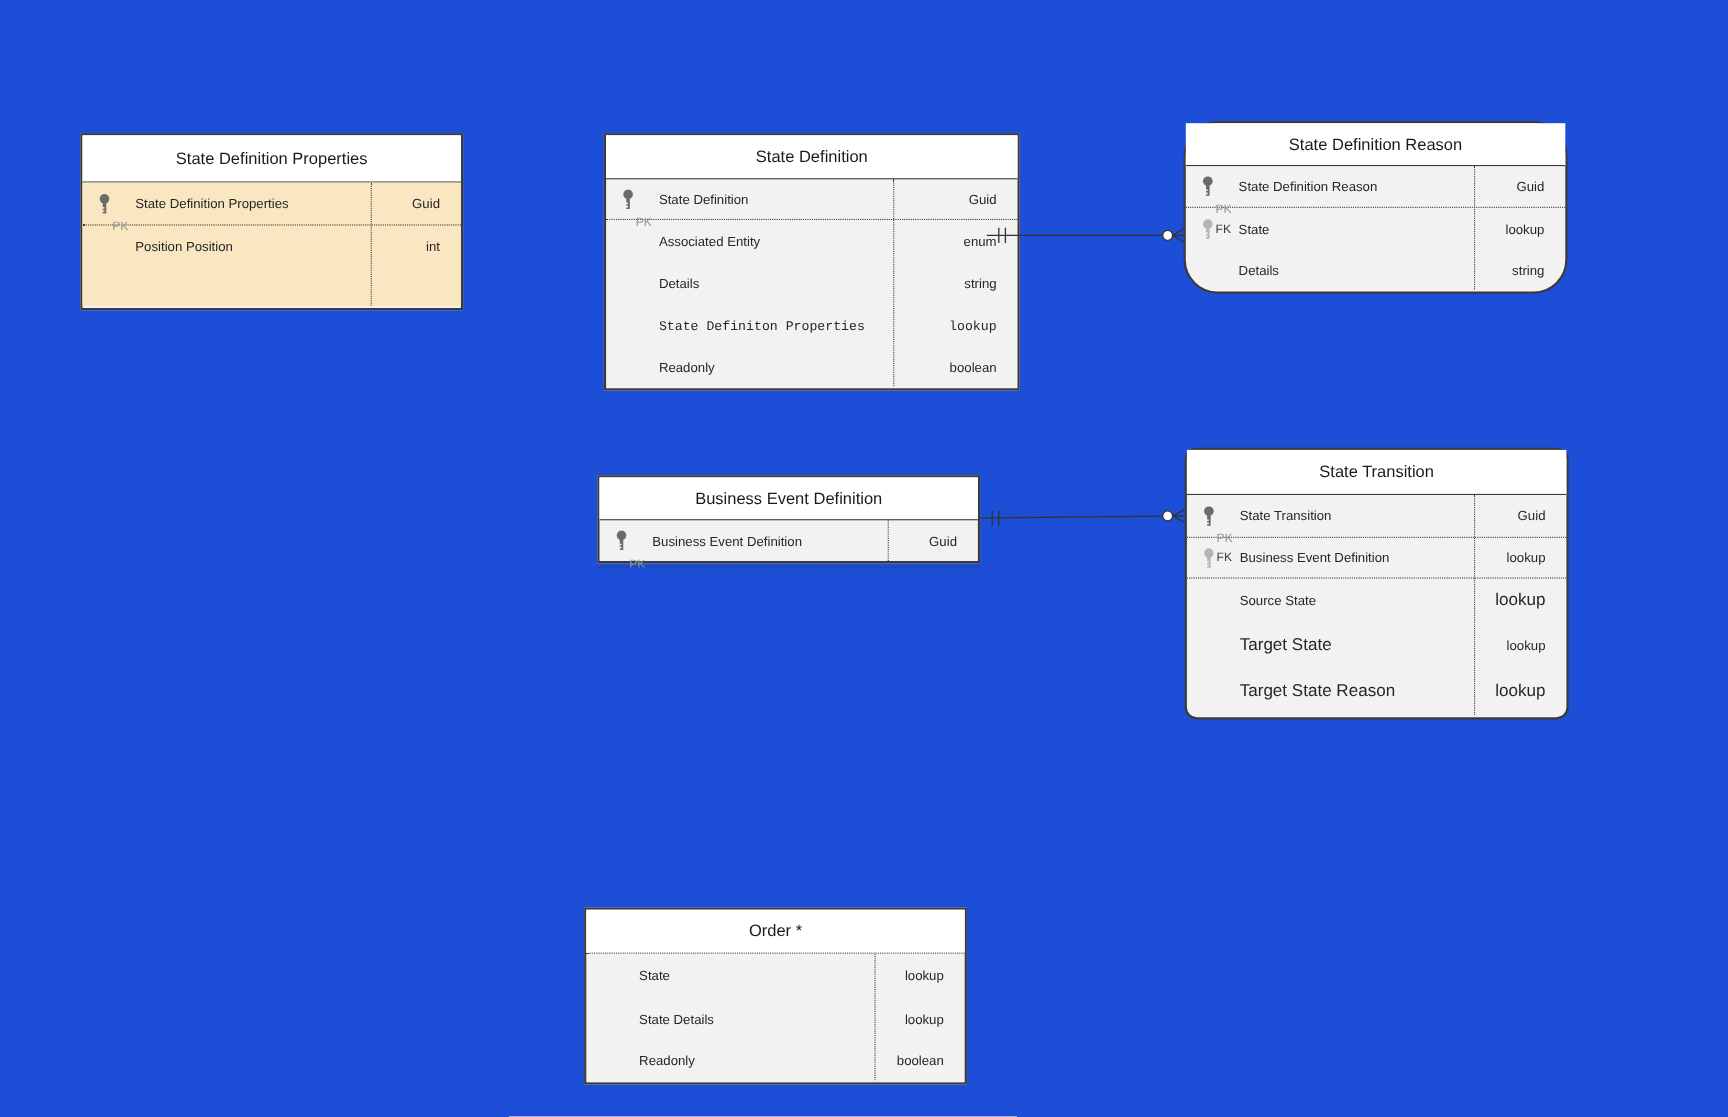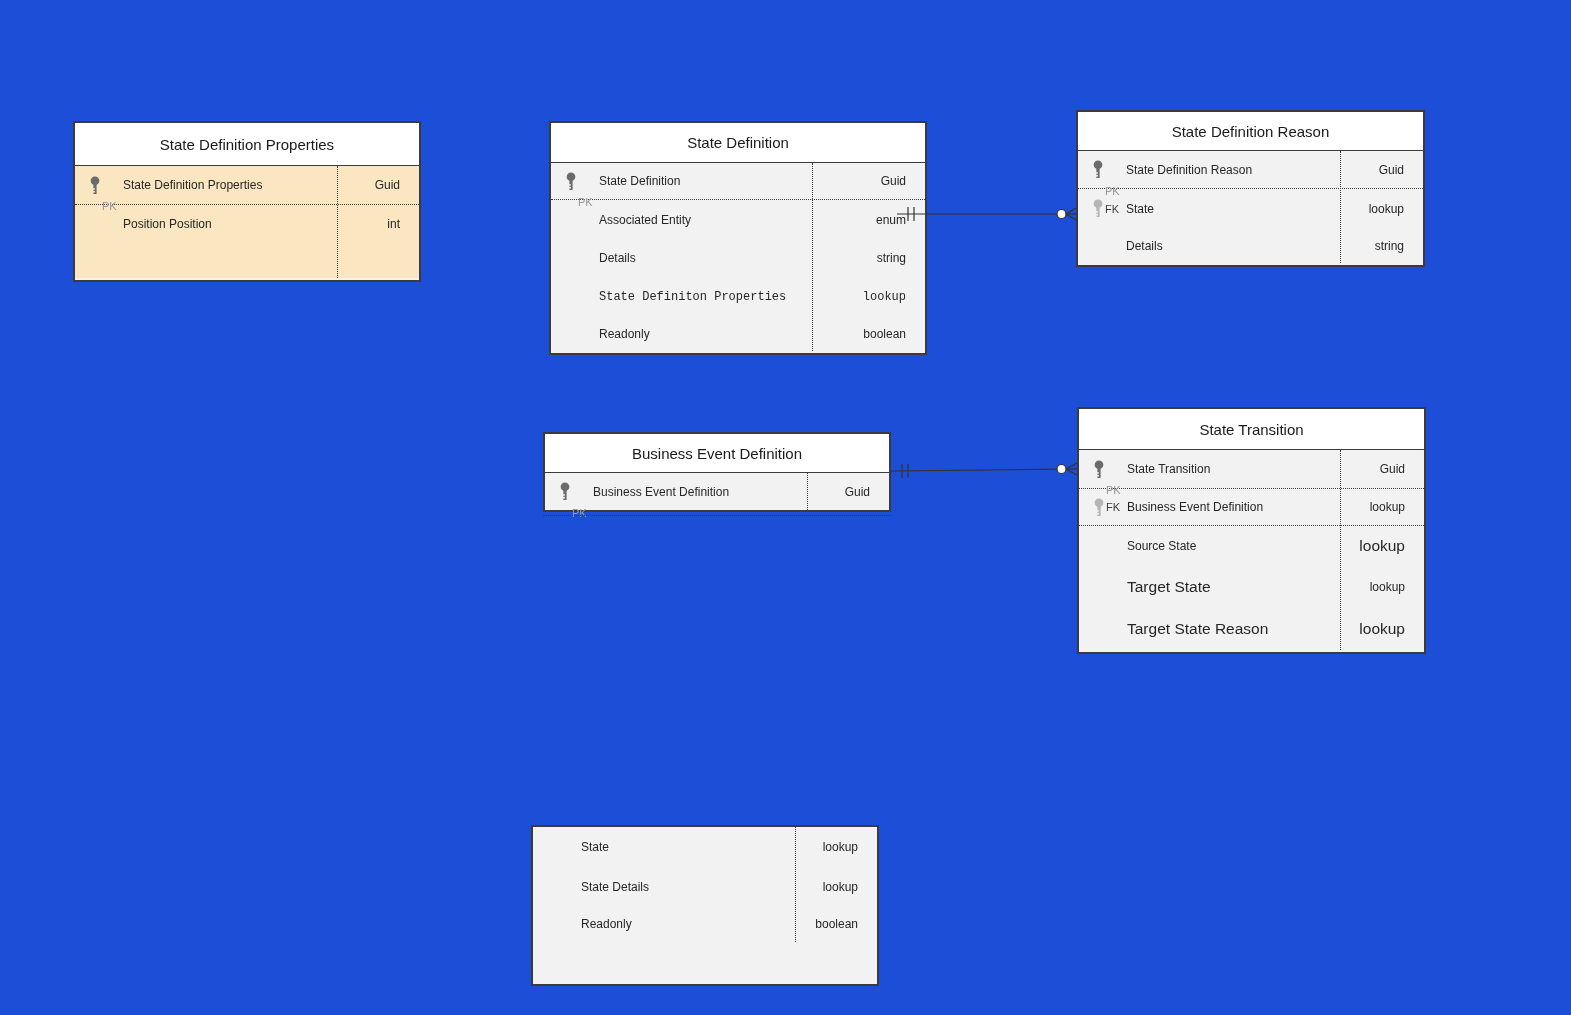--- a/index.html
+++ b/index.html
@@ -98,21 +98,21 @@
         <span class="ename">State Definiton Properties</span>
         <span class="etype" style="left:261px;">lookup</span>
       </div>
       <div class="erow noicon" style="height:35px;">
         <span class="ename">Readonly</span>
         <span class="etype" style="left:261px;">boolean</span>
       </div>
     </div>
   </div>
 
-  <div class="etable" style="left:1076px; top:110px; width:349px; height:157px;">
+  <div class="etable" style="left:1076px; top:110px; width:349px; height:157px;border-radius:31px;">
     <div class="ehead" style="height:39px;">State Definition Reason</div>
     <div class="ebody" style="height:112px;">
       <div class="coldiv" style="left:262px;"></div>
       <div class="erow sep" style="height:38px;">
         <span class="keycell">
           <svg viewBox="0 0 12 20">
             <g fill="#6b6b6b">
                 <circle cx="6" cy="5" r="4.6"></circle>
             <path d="M4.3 8.5 L7.7 8.5 L7.7 19 L4.3 19 L4.3 17.4 L5.9 17.4 L5.9 15.9 L4.3 15.9 L4.3 14.4 L5.9 14.4 L5.9 12.9 L4.3 12.9 Z"></path>
               </g>
@@ -156,21 +156,21 @@
           </svg>
           <span class="badge pk">PK</span>
         </span>
         <span class="ename">Business Event Definition</span>
         <span class="etype" style="left:262px;">Guid</span>
       </div>
     </div>
   </div>
   <div class="under-dotted" style="left:543px; top:514.5px; width:348px;"></div>
 
-  <div class="etable" style="left:1077px; top:407px; width:349px; height:247px;">
+  <div class="etable" style="left:1077px; top:407px; width:349px; height:247px;border-radius:11px;">
     <div class="ehead" style="height:41px;">State Transition</div>
     <div class="ebody" style="height:200px;">
       <div class="coldiv" style="left:261px;"></div>
       <div class="erow sep" style="height:39px;">
         <span class="keycell">
           <svg viewBox="0 0 12 20">
             <g fill="#6b6b6b">
                 <circle cx="6" cy="5" r="4.6"></circle>
             <path d="M4.3 8.5 L7.7 8.5 L7.7 19 L4.3 19 L4.3 17.4 L5.9 17.4 L5.9 15.9 L4.3 15.9 L4.3 14.4 L5.9 14.4 L5.9 12.9 L4.3 12.9 Z"></path>
               </g>
@@ -202,20 +202,21 @@
         <span class="etype" style="left:261px;">lookup</span>
       </div>
       <div class="erow noicon" style="height:42px;">
         <span class="ename big">Target State Reason</span>
         <span class="etype big" style="left:261px;">lookup</span>
       </div>
     </div>
   </div>
 
   <div class="etable dot-head" style="left:531px; top:825px; width:348px; height:161px;">
+    <div class="ehead" style="height:40px;">Order *</div>
     <div class="ebody" style="height:115px;">
       <div class="coldiv" style="left:262px;"></div>
       <div class="erow noicon" style="height:40px;">
         <span class="ename">State</span>
         <span class="etype" style="left:262px;">lookup</span>
       </div>
       <div class="erow noicon" style="height:39px;">
         <span class="ename">State Details</span>
         <span class="etype" style="left:262px;">lookup</span>
       </div>

